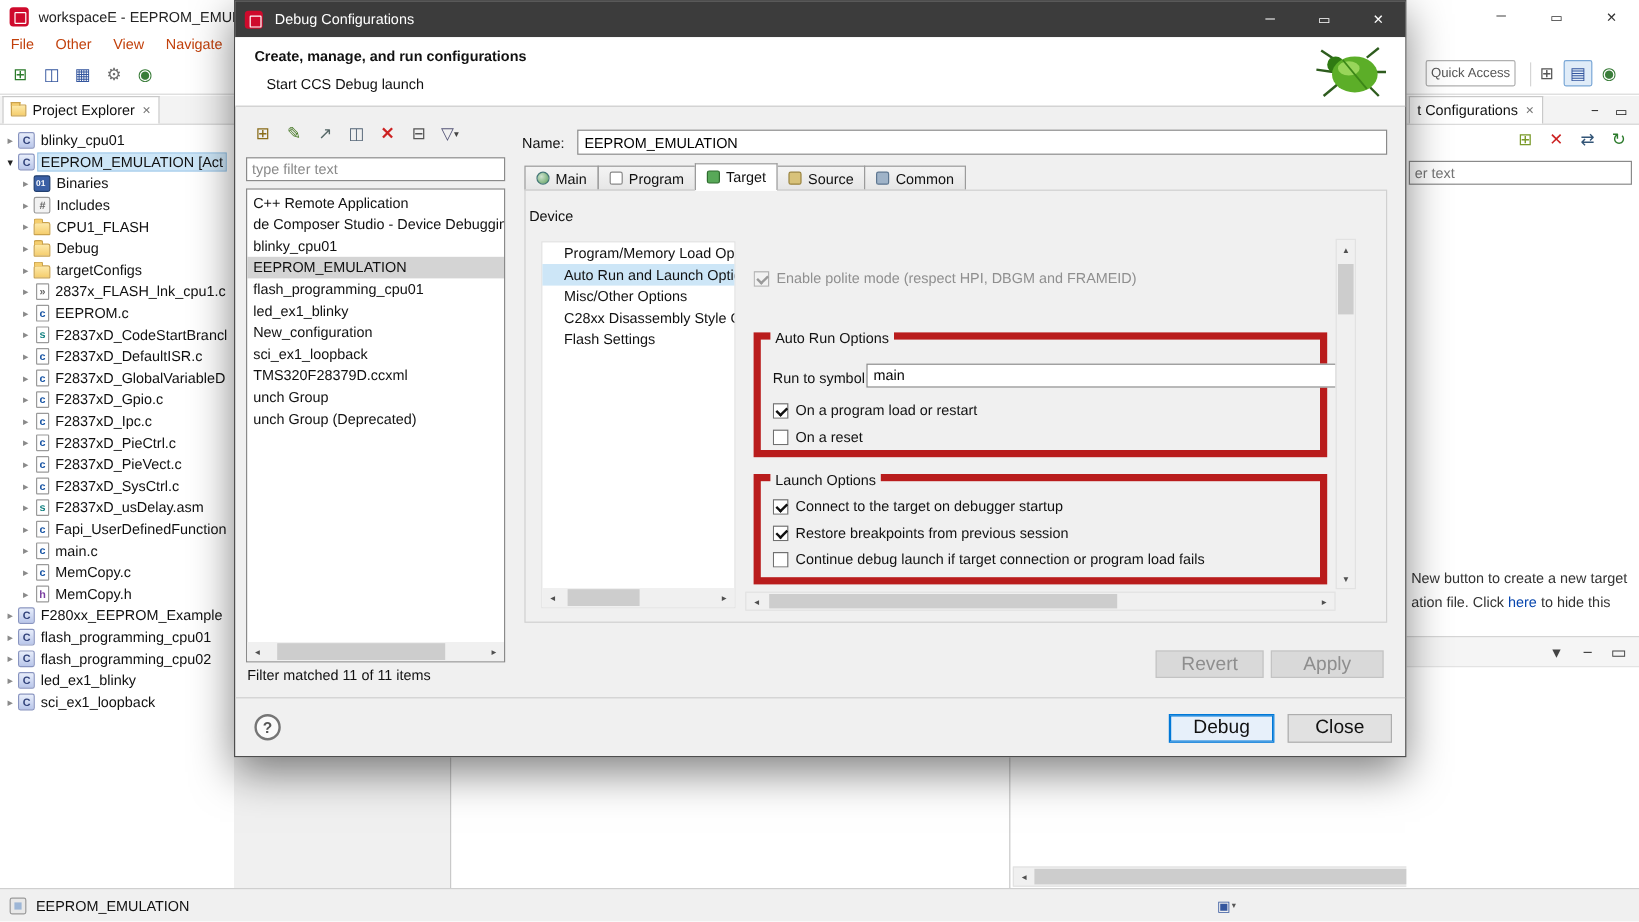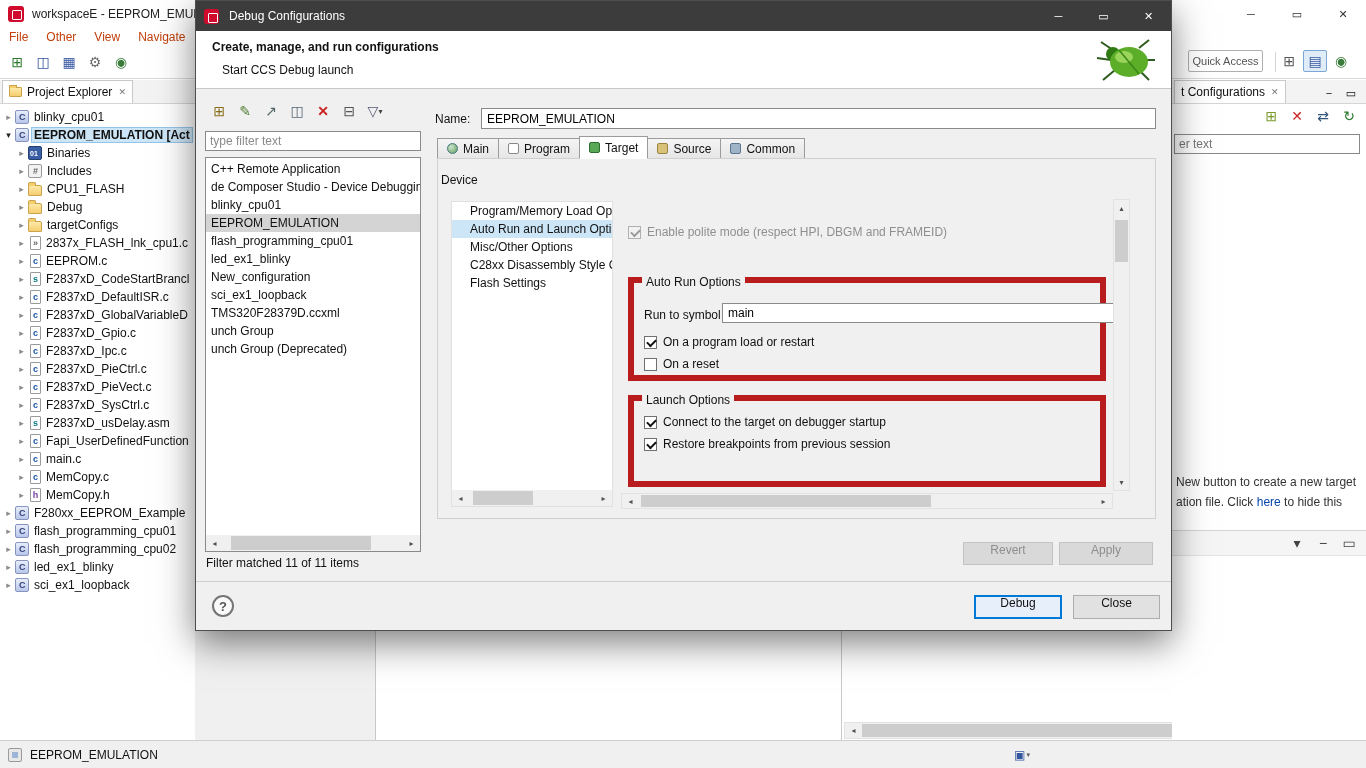--- a/index.html
+++ b/index.html
@@ -55,21 +55,21 @@
 .view-tabbar{height:24px;background:#f3f3f3;border-bottom:1px solid #d5d5d5;display:flex;align-items:flex-end}
 .vtab{height:23px;background:#fff;border:1px solid #c9c9c9;border-bottom:none;display:flex;align-items:center;padding:0 6px;margin-left:2px;white-space:nowrap}
 .vtab .vx{margin-left:6px;font-size:9px;color:#777}
 .minifolder{width:13px;height:10px;background:linear-gradient(#fde9a9,#f5ce6e);border:1px solid #caa24c;border-radius:1px;margin-right:5px;flex:none;position:relative}
 .minifolder::before{content:"";position:absolute;left:-1px;top:-3px;width:6px;height:2px;background:#f5ce6e;border:1px solid #caa24c;border-bottom:none}
 #pe-tree{position:absolute;left:0;top:28px;width:195px;bottom:0;overflow:hidden}
 .trow{display:flex;align-items:center;height:18px;white-space:nowrap;overflow:hidden}
 .tw{width:13px;flex:none;font-size:9px;color:#8a8a8a;text-align:center}
 .trow.open .tw{color:#222}
 .tlbl{margin-left:3px;padding:0 2px}
-.tlbl.bold{font-weight:bold}
+.tlbl.bold{font-weight:normal}
 .trow.sel .tlbl{background:#cde6f7;outline:1px solid #94c4e8}
 .ticon{width:14px;height:14px;flex:none;position:relative;font-size:0}
 .ticon.project{background:linear-gradient(#e8eefb,#b9c6ea);border:1px solid #8894c0;border-radius:2px}
 .ticon.project::after{content:"C";position:absolute;left:3px;top:1px;font-size:9px;font-weight:bold;color:#31427a}
 .ticon.binaries{background:#3a5fa5;border:1px solid #23406f;border-radius:2px}
 .ticon.binaries::after{content:"01";position:absolute;left:1px;top:3px;font-size:7px;font-weight:bold;color:#fff}
 .ticon.includes{background:#f2f2f2;border:1px solid #9a9a9a;border-radius:2px}
 .ticon.includes::after{content:"#";position:absolute;left:4px;top:1px;font-size:9px;font-weight:bold;color:#666}
 .ticon.folder{height:11px;margin-top:3px;background:linear-gradient(#fde9a9,#f5ce6e);border:1px solid #caa24c;border-radius:2px 2px 1px 1px}
 .ticon.folder::before{content:"";position:absolute;left:-1px;top:-4px;width:6px;height:3px;background:#f5ce6e;border:1px solid #caa24c;border-bottom:none;border-radius:2px 2px 0 0}
@@ -163,21 +163,21 @@
 .grp{position:absolute;border:6px solid #b91c1c}
 .grp .legend{position:absolute;top:-8px;left:8px;background:#f0f0f0;padding:0 4px}
 #rts-label{position:absolute;left:10px;top:25px}
 #rts-input{position:absolute;left:88px;top:20px;width:392px;height:20px;border:1px solid #8a8a8a;padding:0 5px;font-size:12px;font-family:"Liberation Sans",sans-serif}
 
 #opts-vscroll{position:absolute;left:917px;top:198px;width:17px;height:292px;background:#f0f0f0;border:1px solid #e2e2e2;display:flex;flex-direction:column;align-items:center}
 #opts-vscroll .sb-ar{width:100%;height:16px}
 #opts-vscroll .sb-track{width:100%}
 #opts-hscroll{position:absolute;left:425px;top:492px;width:492px;height:16px;background:#f0f0f0;border:1px solid #e2e2e2;display:flex;align-items:center}
 
-.btn{position:absolute;height:23px;background:#e1e1e1;border:1px solid #adadad;display:flex;justify-content:center;font-size:12px}
+.btn{position:absolute;height:23px;background:#e1e1e1;border:1px solid #adadad;display:flex;align-items:center;justify-content:center;font-size:16px}
 .btn.disabled{background:#d9d9d9;border-color:#c3c3c3;color:#8e8e8e}
 .btn.default{border:1px solid #0078d7;box-shadow:inset 0 0 0 1px #0078d7;background:#e7f0fa}
 #sep-line{position:absolute;left:0;top:580px;width:100%;height:1px;background:#cfcfcf}
 #help-btn{position:absolute;left:16px;top:594px;width:22px;height:22px;border:2px solid #757575;border-radius:50%;display:flex;align-items:center;justify-content:center;color:#555;font-weight:bold;font-size:13px;background:#fafafa}
 </style>
 </head>
 <body>
 
 <div id="screen">
 
@@ -540,20 +540,24 @@
       <div class="grp" style="left:7px;top:196px;width:478px;height:92px">
         <span class="legend">Launch Options</span>
         <div class="cbrow" style="left:10px;top:14px;width:450px">
           <span class="cb checked"></span>
           <span class="cblbl">Connect to the target on debugger startup</span>
         </div>
         <div class="cbrow" style="left:10px;top:36px;width:450px">
           <span class="cb checked"></span>
           <span class="cblbl">Restore breakpoints from previous session</span>
         </div>
+        <div class="cbrow" style="left:10px;top:58px;width:460px">
+          <span class="cb"></span>
+          <span class="cblbl">Continue debug launch if target connection or program load fails</span>
+        </div>
       </div>
     </div>
 
     <div id="opts-vscroll">
       <span class="sb-ar">▴</span>
       <span class="sb-track" style="flex:1;position:relative;width:100%">
           <span class="sb-thumb-v" style="top:4px;height:42px"></span>
         </span>
       <span class="sb-ar">▾</span>
     </div>

